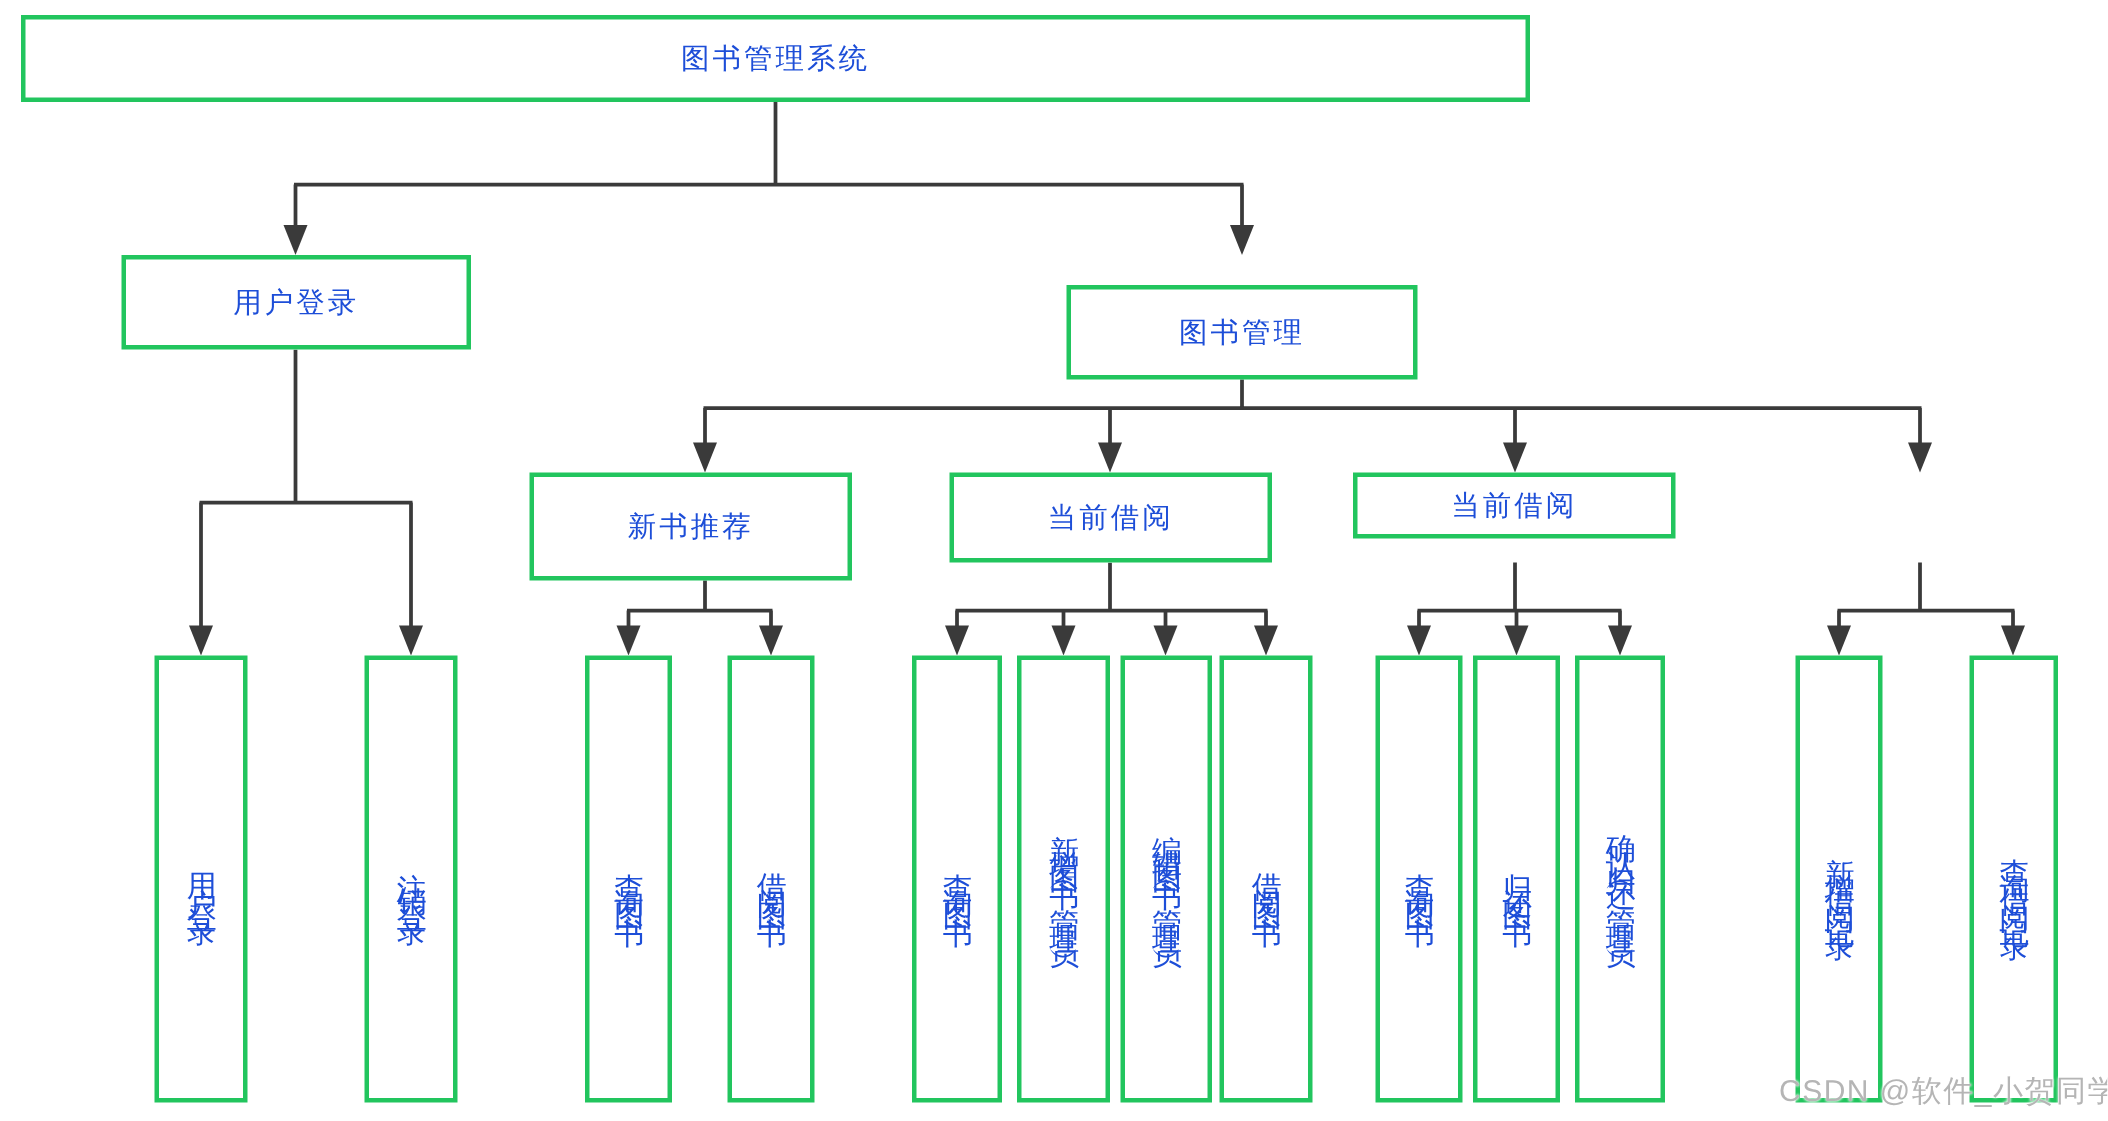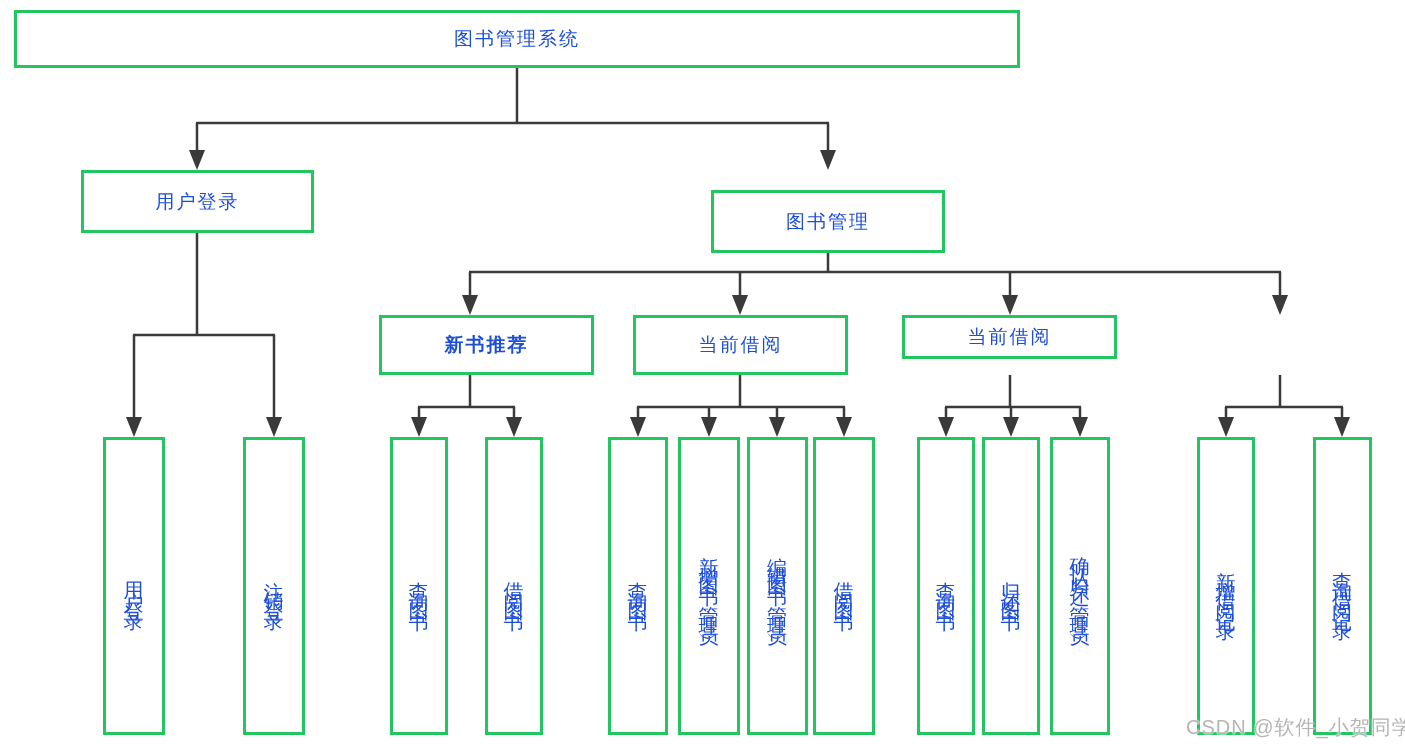--- a/index.html
+++ b/index.html
@@ -90,21 +90,21 @@
       <polygon points="1218,417 1234,417 1226,437"></polygon>
       <polygon points="1334,417 1350,417 1342,437"></polygon>
     </g>
   </svg>
 
   <div class="node" style="left:14px; top:10px; width:1006px; height:58px;">图书管理系统</div>
 
   <div class="node" style="left:81px; top:170px; width:233px; height:63px;">用户登录</div>
   <div class="node" style="left:711px; top:170px; width:234px; height:63px;margin-top:20px;">图书管理</div>
 
-  <div class="node" style="left:379px; top:315px; width:215px; height:60px;font-weight:bold;">新书推荐</div>
+  <div class="node" style="left:353px; top:315px; width:215px; height:72px;">新书推荐</div>
   <div class="node" style="left:633px; top:315px; width:215px; height:60px;">当前借阅</div>
   <div class="node" style="left:902px; top:315px; width:215px; height:44px;">当前借阅</div>
 
   <div class="node leaf" style="left:103px; top:437px; width:62px; height:298px;">用户登录</div>
   <div class="node leaf" style="left:243px; top:437px; width:62px; height:298px;">注销登录</div>
 
   <div class="node leaf" style="left:390px; top:437px; width:58px; height:298px;">查询图书</div>
   <div class="node leaf" style="left:485px; top:437px; width:58px; height:298px;">借阅图书</div>
 
   <div class="node leaf" style="left:608px; top:437px; width:60px; height:298px;">查询图书</div>

